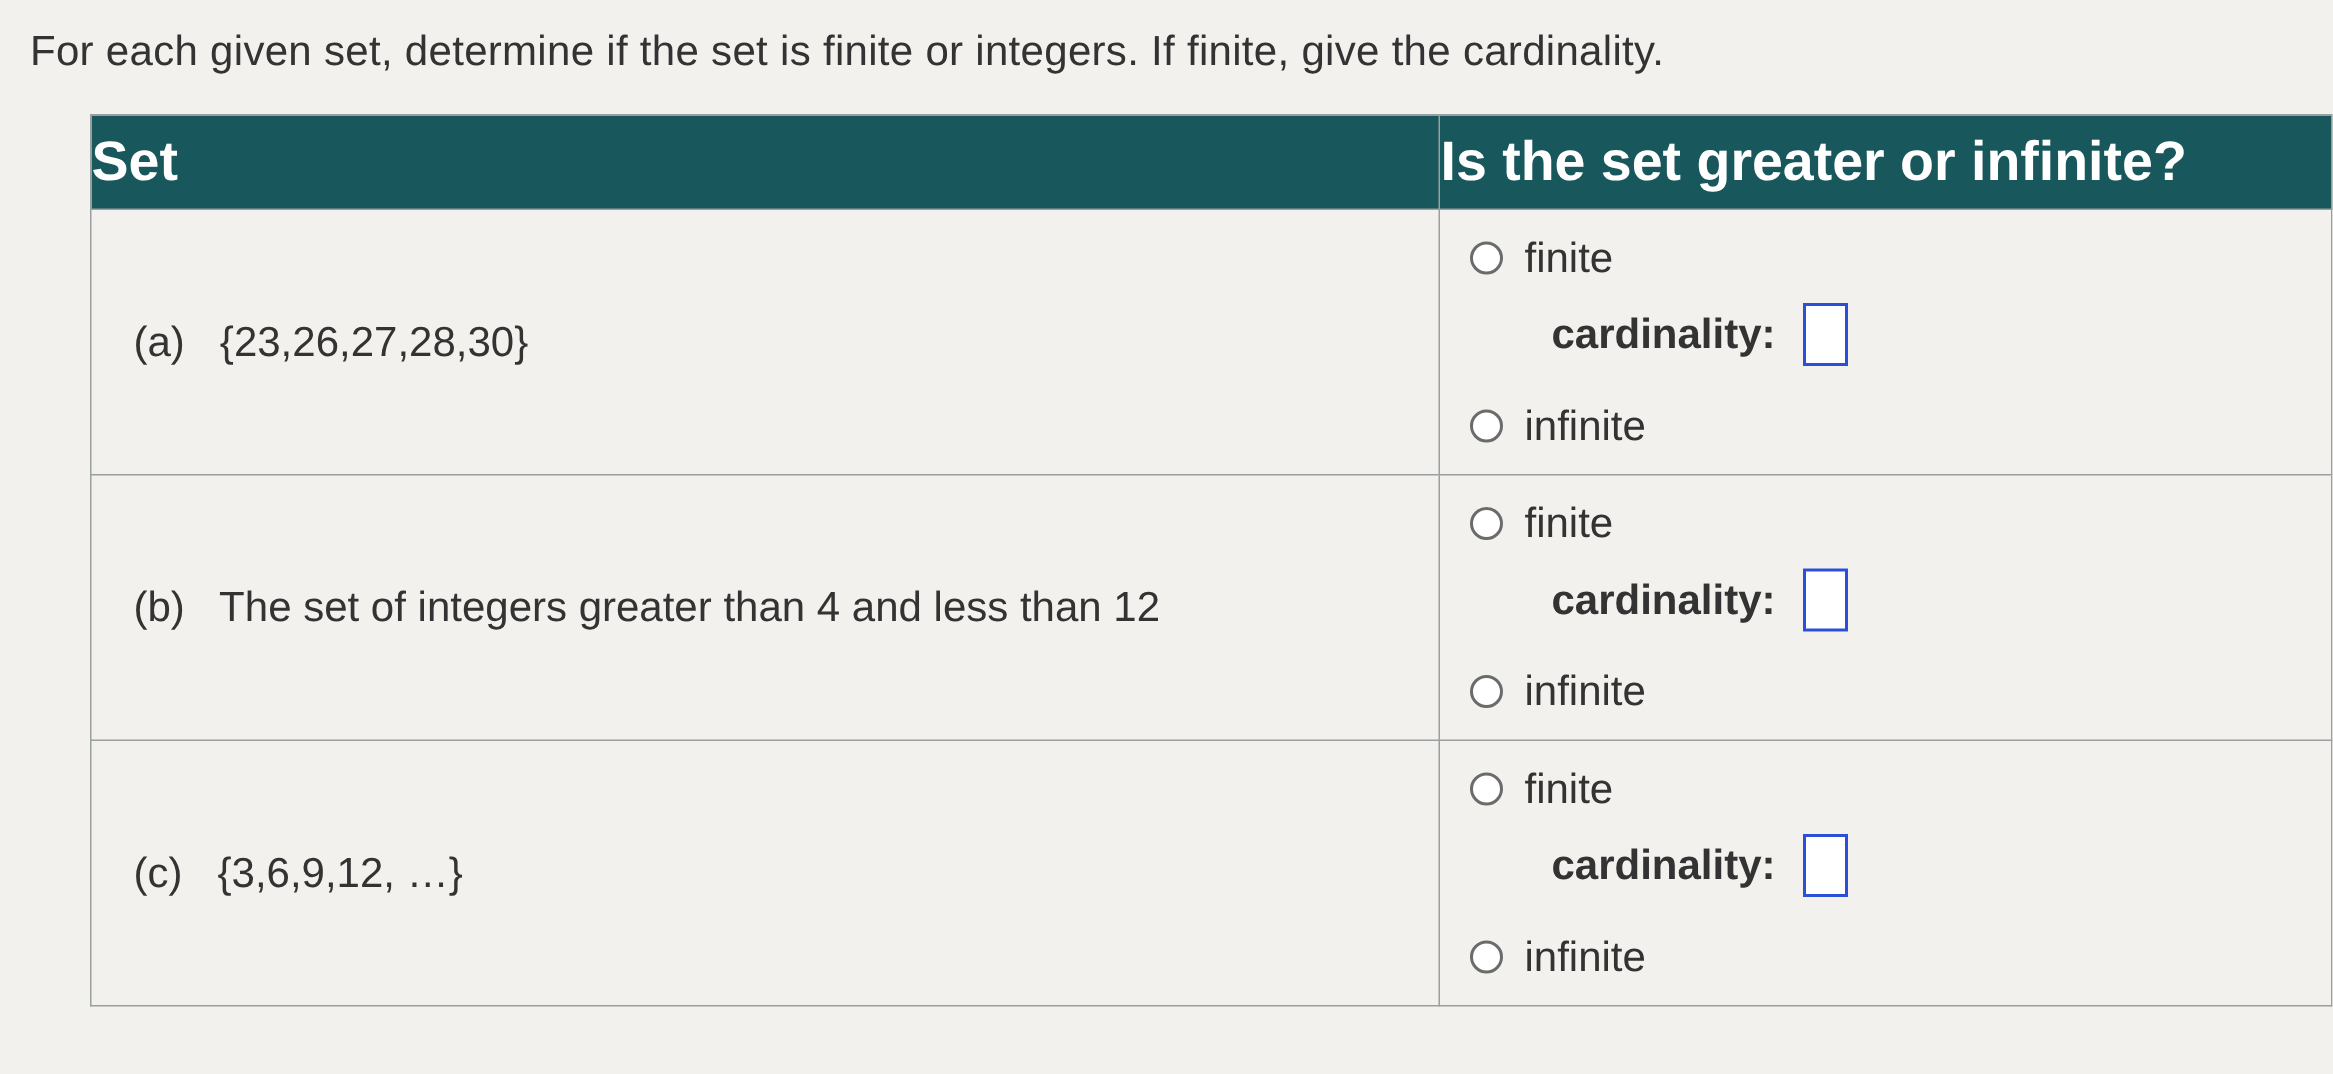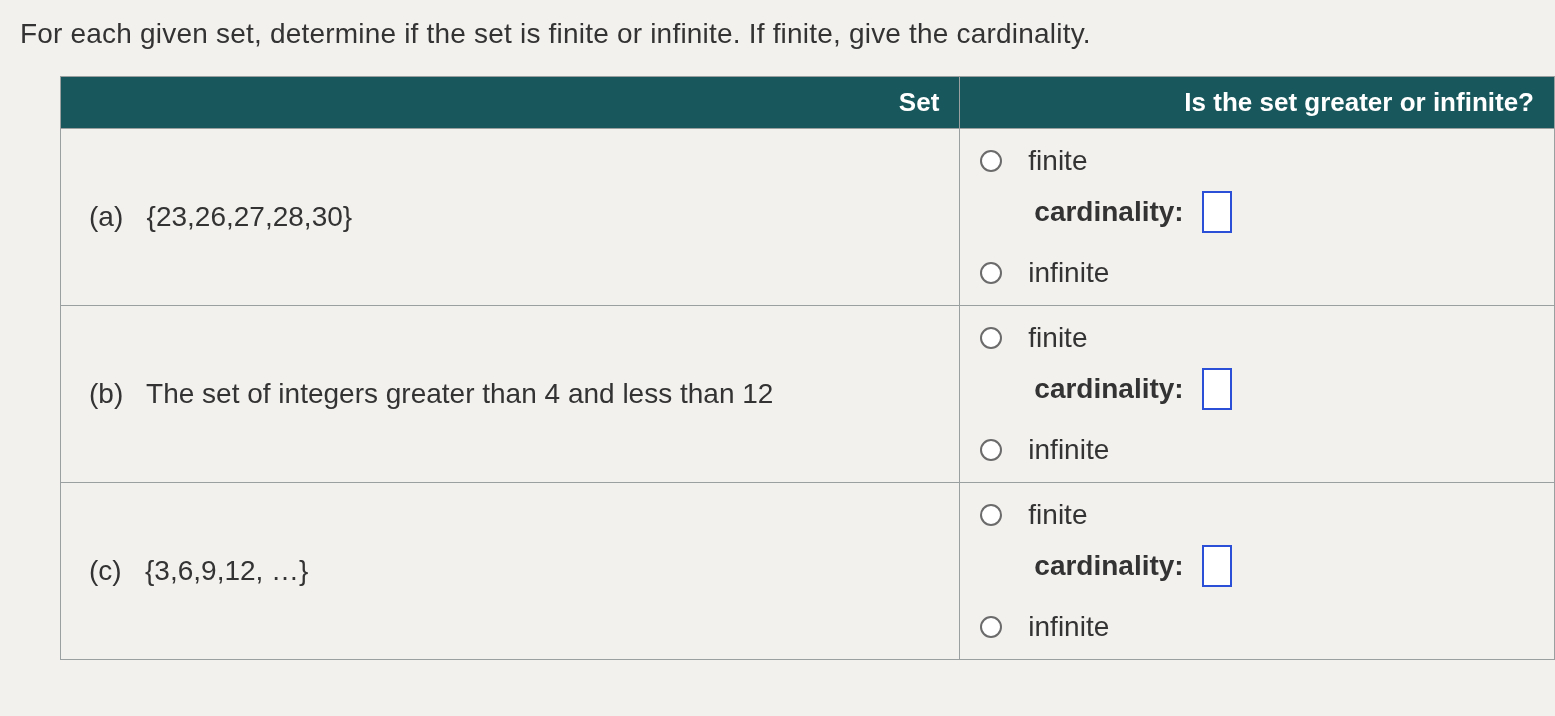--- a/index.html
+++ b/index.html
@@ -22,23 +22,23 @@
   }
   table {
     border-collapse: collapse;
     width: 1495px;
     background: #f3f1ee;
   }
   th {
     background: #18575b;
     color: #ffffff;
     font-weight: bold;
-    font-size: 26px;
-    padding: 10px 20px;
-    text-align: right;
+    font-size: 37px;
+    padding: 10px 0;
+    text-align: left;
     border: 1px solid #9aa0a0;
   }
   th.col-set { width: 900px; }
   th.col-ans { width: 595px; }
   td {
     border: 1px solid #9aa0a0;
     font-size: 28px;
     color: #333;
     vertical-align: middle;
   }
@@ -46,21 +46,21 @@
     padding: 18px 28px;
     text-align: left;
   }
   td.ans-cell {
     padding: 10px 20px 10px 20px;
     text-align: left;
   }
   .row-opt {
     display: flex;
     align-items: center;
-    gap: 26px;
+    gap: 14px;
     padding: 6px 0;
   }
   .row-card {
     display: flex;
     align-items: center;
     gap: 12px;
     padding: 8px 0 18px 54px;
     font-weight: bold;
   }
   .radio {
@@ -78,21 +78,21 @@
     border: 2px solid #2b4fd6;
     background: #fff;
     display: inline-block;
     margin-left: 6px;
   }
   .label-part { font-weight: normal; }
 </style>
 </head>
 <body>
 
-<div class="prompt">For each given set, determine if the set is finite or infinite. If finite, give the cardinality.</div>
+<div class="prompt">For each given set, determine if the set is finite or integers. If finite, give the cardinality.</div>
 
 <div class="table-wrap">
   <table>
     <thead>
       <tr>
         <th class="col-set">Set</th>
         <th class="col-ans">Is the set greater or infinite?</th>
       </tr>
     </thead>
     <tbody>

